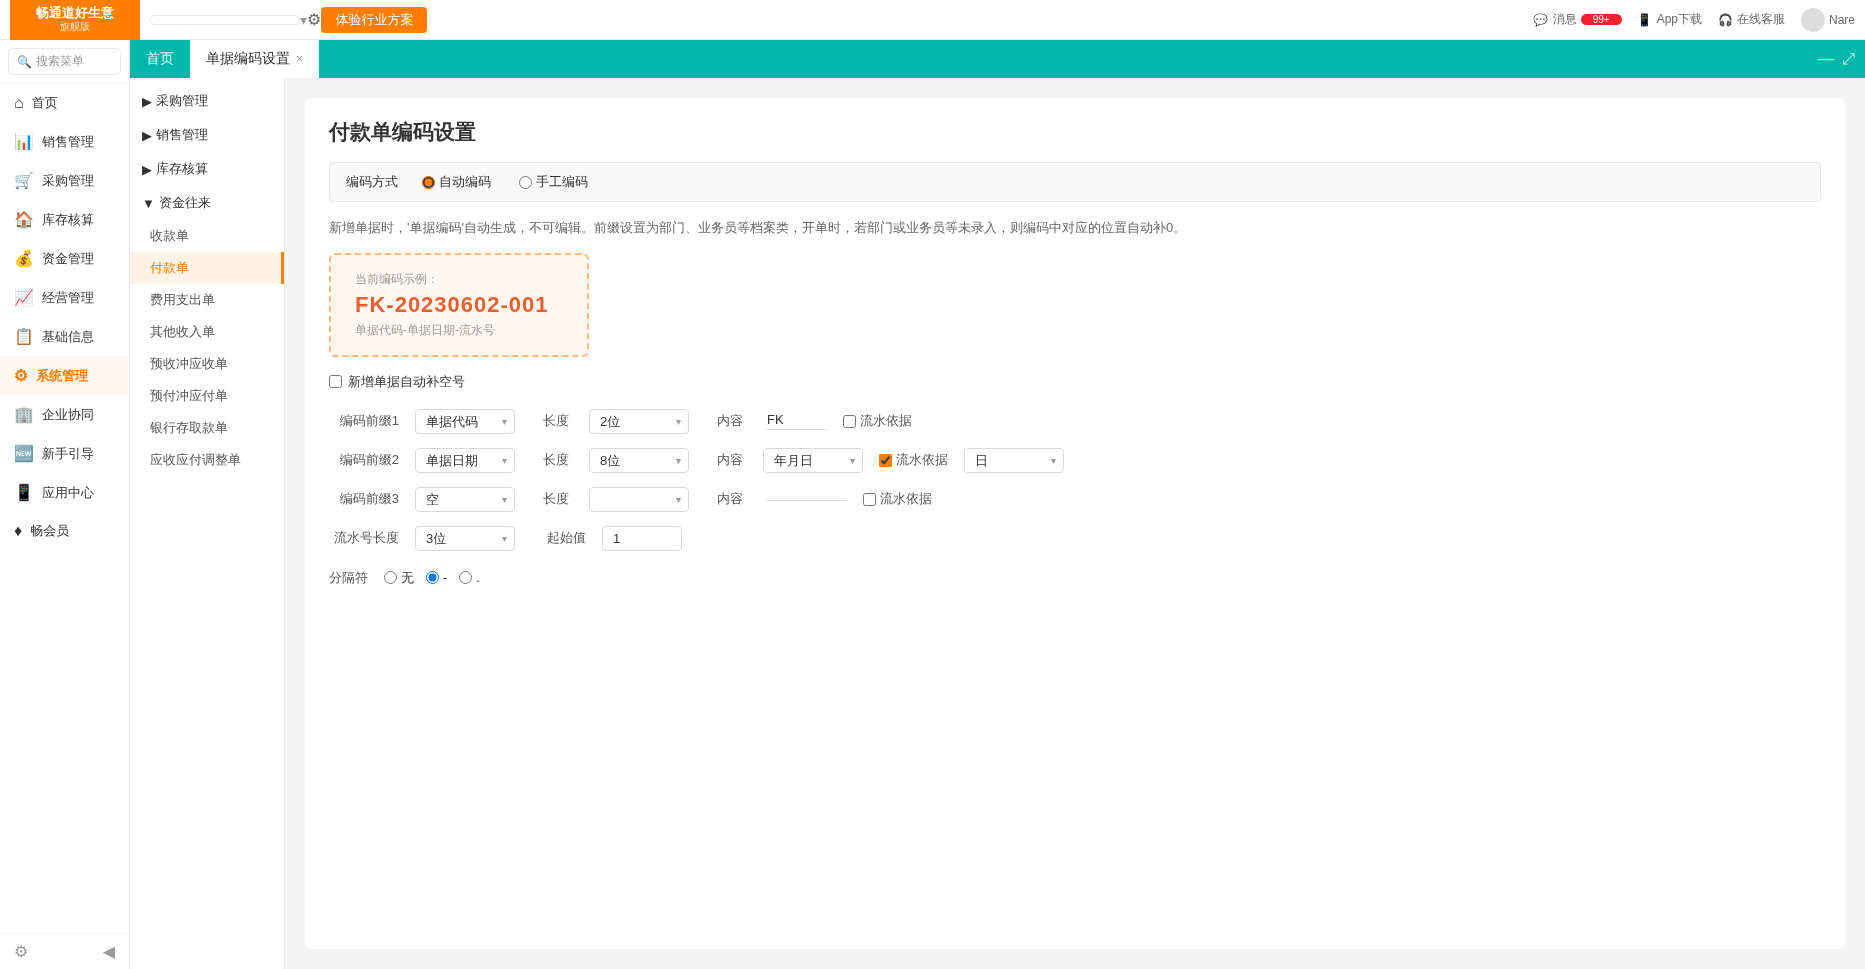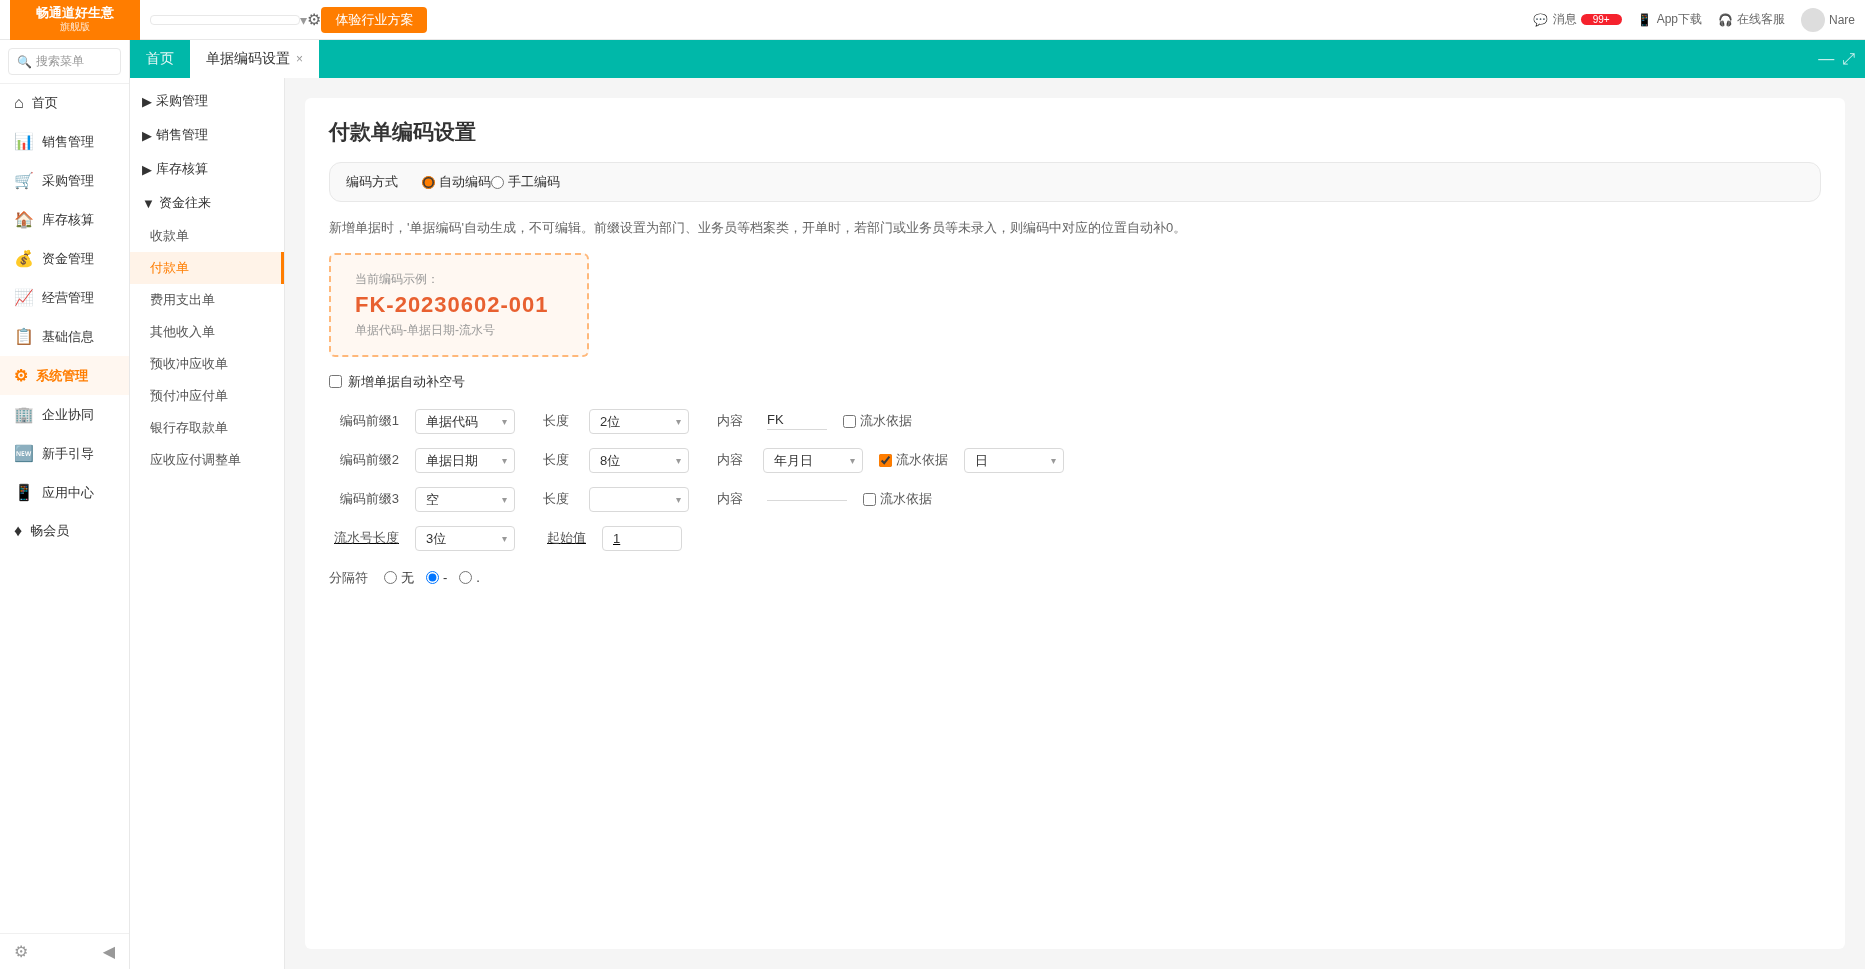--- a/index.html
+++ b/index.html
@@ -150,26 +150,26 @@
 
     .page-title { font-size: 21px; font-weight: bold; color: #333; margin-bottom: 16px; }
 
     
     .encode-method-row {
       display: flex;
       align-items: center;
       gap: 24px;
       padding: 10px 16px;
       background: #f9f9f9;
-      border-radius: 12px;
+      border-radius: 4px;
       margin-bottom: 16px;
       border: 1px solid #e8e8e8;
     }
     .encode-method-label { font-size: 13px; color: #333; }
-    .radio-group { display: flex; gap: 0; }
+    .radio-group { display: flex; gap: 28px; }
     .radio-item { display: flex; align-items: center; gap: 4px; font-size: 13px; color: #333; cursor: pointer; }
     .radio-input { accent-color: #ff7d00; }
 
     
     .info-text { font-size: 13px; color: #666; margin-bottom: 14px; line-height: 1.6; }
 
     
     .code-example-box {
       border: 2px dashed #ffb87a;
       background: #fff8f2;
@@ -216,21 +216,21 @@
     .serial-check input[type=checkbox] { accent-color: #ff7d00; }
     .serial-check input[type=checkbox]:checked { }
 
     
     .sep-row { display: flex; align-items: center; gap: 16px; margin-bottom: 14px; }
     .sep-label { font-size: 13px; color: #555; }
     .sep-radio-group { display: flex; gap: 12px; align-items: center; }
     .sep-radio-item { display: flex; align-items: center; gap: 4px; font-size: 13px; color: #333; cursor: pointer; }
 
     
-    .serial-row { display: flex; align-items: center; gap: 16px; margin-bottom: 18px; text-decoration: underline; }
+    .serial-row { display: flex; align-items: center; gap: 16px; margin-bottom: 18px; }
 
     
     .bottom-bar {
       height: 56px;
       background: #fff;
       border-top: 1px solid #e8e8e8;
       display: flex;
       align-items: center;
       justify-content: flex-end;
       padding: 0 24px;

